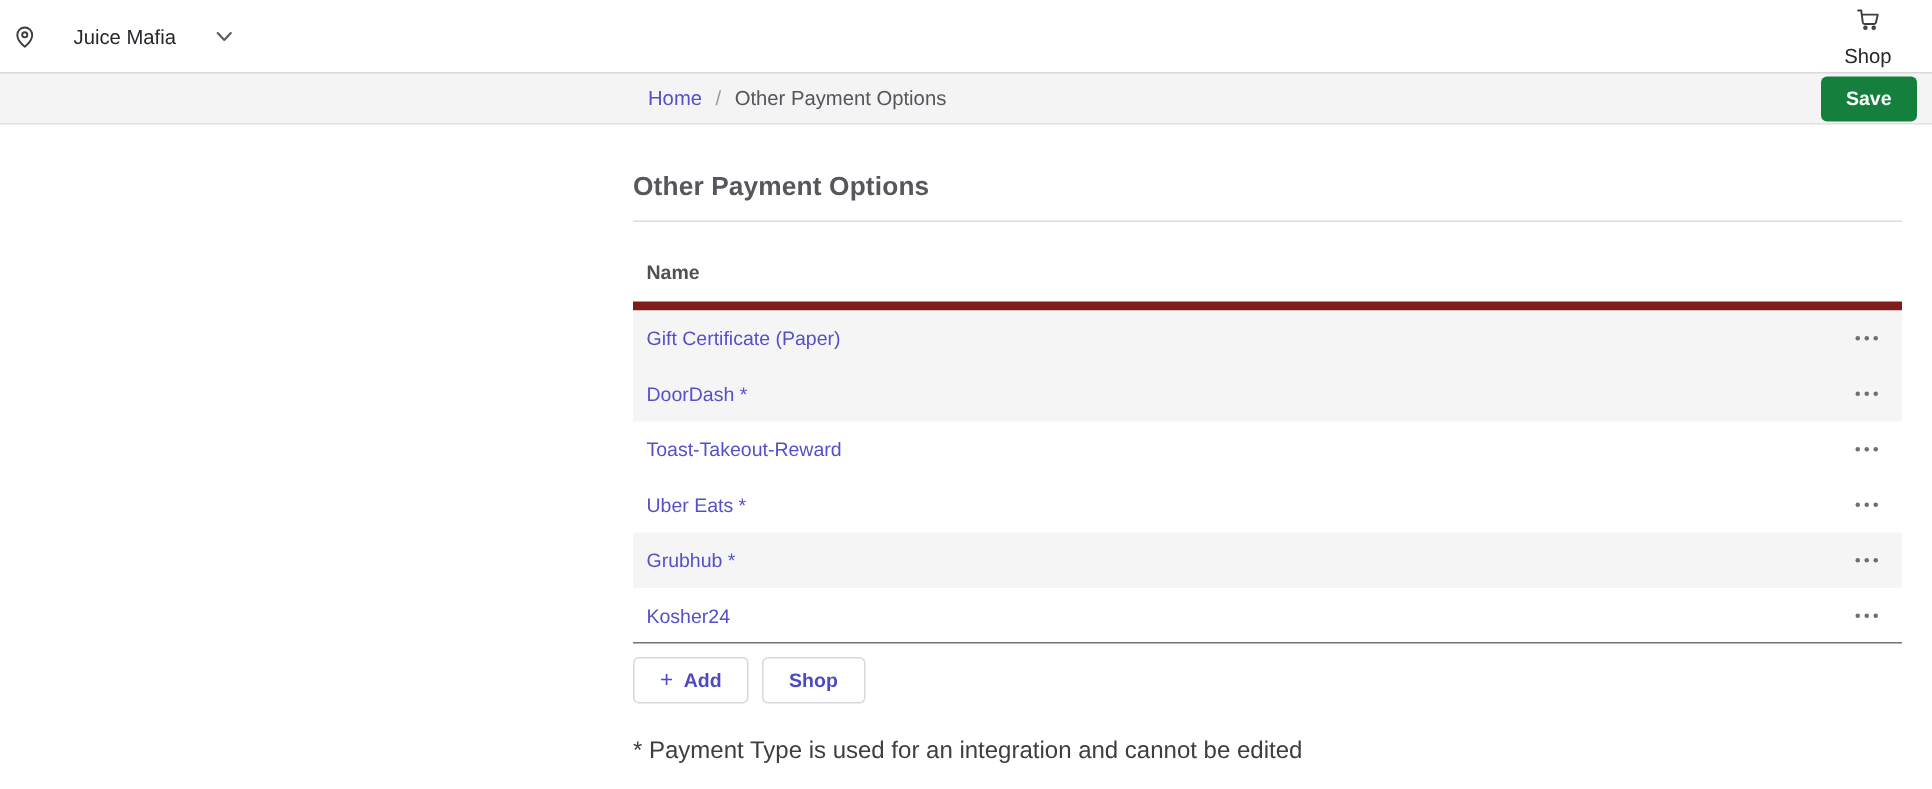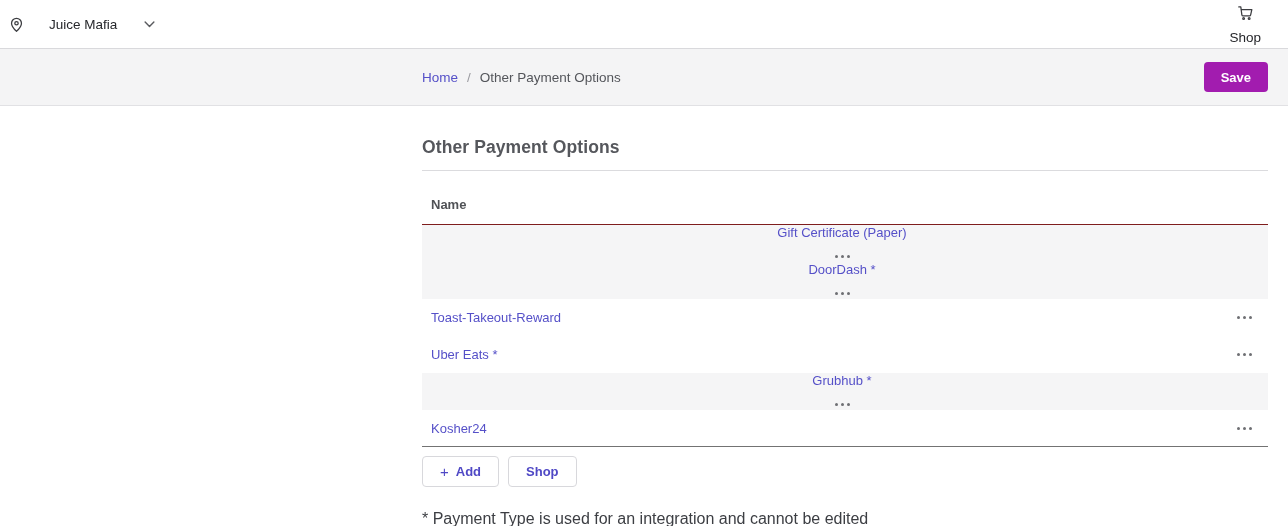--- a/index.html
+++ b/index.html
@@ -35,40 +35,41 @@
     gap: 8px;
     cursor: pointer;
     color: #26272b;
     font-size: 13.5px;
     flex-direction: column;
   }
   .shop-link .cart { color: #3c3d41; display: flex; }
 
   
   .crumb-bar {
-    height: 58px;
+    height: 35px;
     background: #f4f4f5;
     border-top: 1px solid #d9d9dc;
     border-bottom: 1px solid #e1e1e4;
     display: flex;
     align-items: center;
+    justify-content: center;
   }
   .crumb-inner {
     margin-left: 422px;
     width: 846px;
     display: flex;
     align-items: center;
     justify-content: space-between;
   }
   .crumbs { display: flex; align-items: center; gap: 9px; font-size: 13.5px; }
   .crumb-home { color: #5550c8; text-decoration: none; cursor: pointer; }
   .crumb-sep { color: #9b9ba0; }
   .crumb-current { color: #54565b; }
   .save-btn {
-    background: #a21caf;
+    background: #15803d;
     color: #ffffff;
     border: none;
     border-radius: 4px;
     height: 30px;
     padding: 0 17px;
     font-size: 13px;
     font-weight: bold;
     font-family: inherit;
     cursor: pointer;
   }
@@ -87,30 +88,30 @@
     padding-bottom: 12px;
     border-bottom: 1px solid #dbdbde;
   }
 
   .table { margin-top: 16px; }
   .th-name {
     font-size: 13px;
     font-weight: bold;
     color: #505256;
     padding: 10px 9px 12px 9px;
-    border-bottom: 1px solid #7f1d1d;
+    border-bottom: 6px solid #7f1d1d;
   }
   .row {
     height: 37px;
     display: flex;
     align-items: center;
     justify-content: space-between;
     padding: 0 15px 0 9px;
   }
-  .row.odd { background: #f5f5f6; flex-direction: column; }
+  .row.odd { background: #f5f5f6; }
   .row.last { border-bottom: 1px solid #737373; }
   .row-link {
     color: #5550c8;
     font-size: 13px;
     text-decoration: none;
     cursor: pointer;
   }
   .kebab {
     display: flex;
     gap: 3px;

